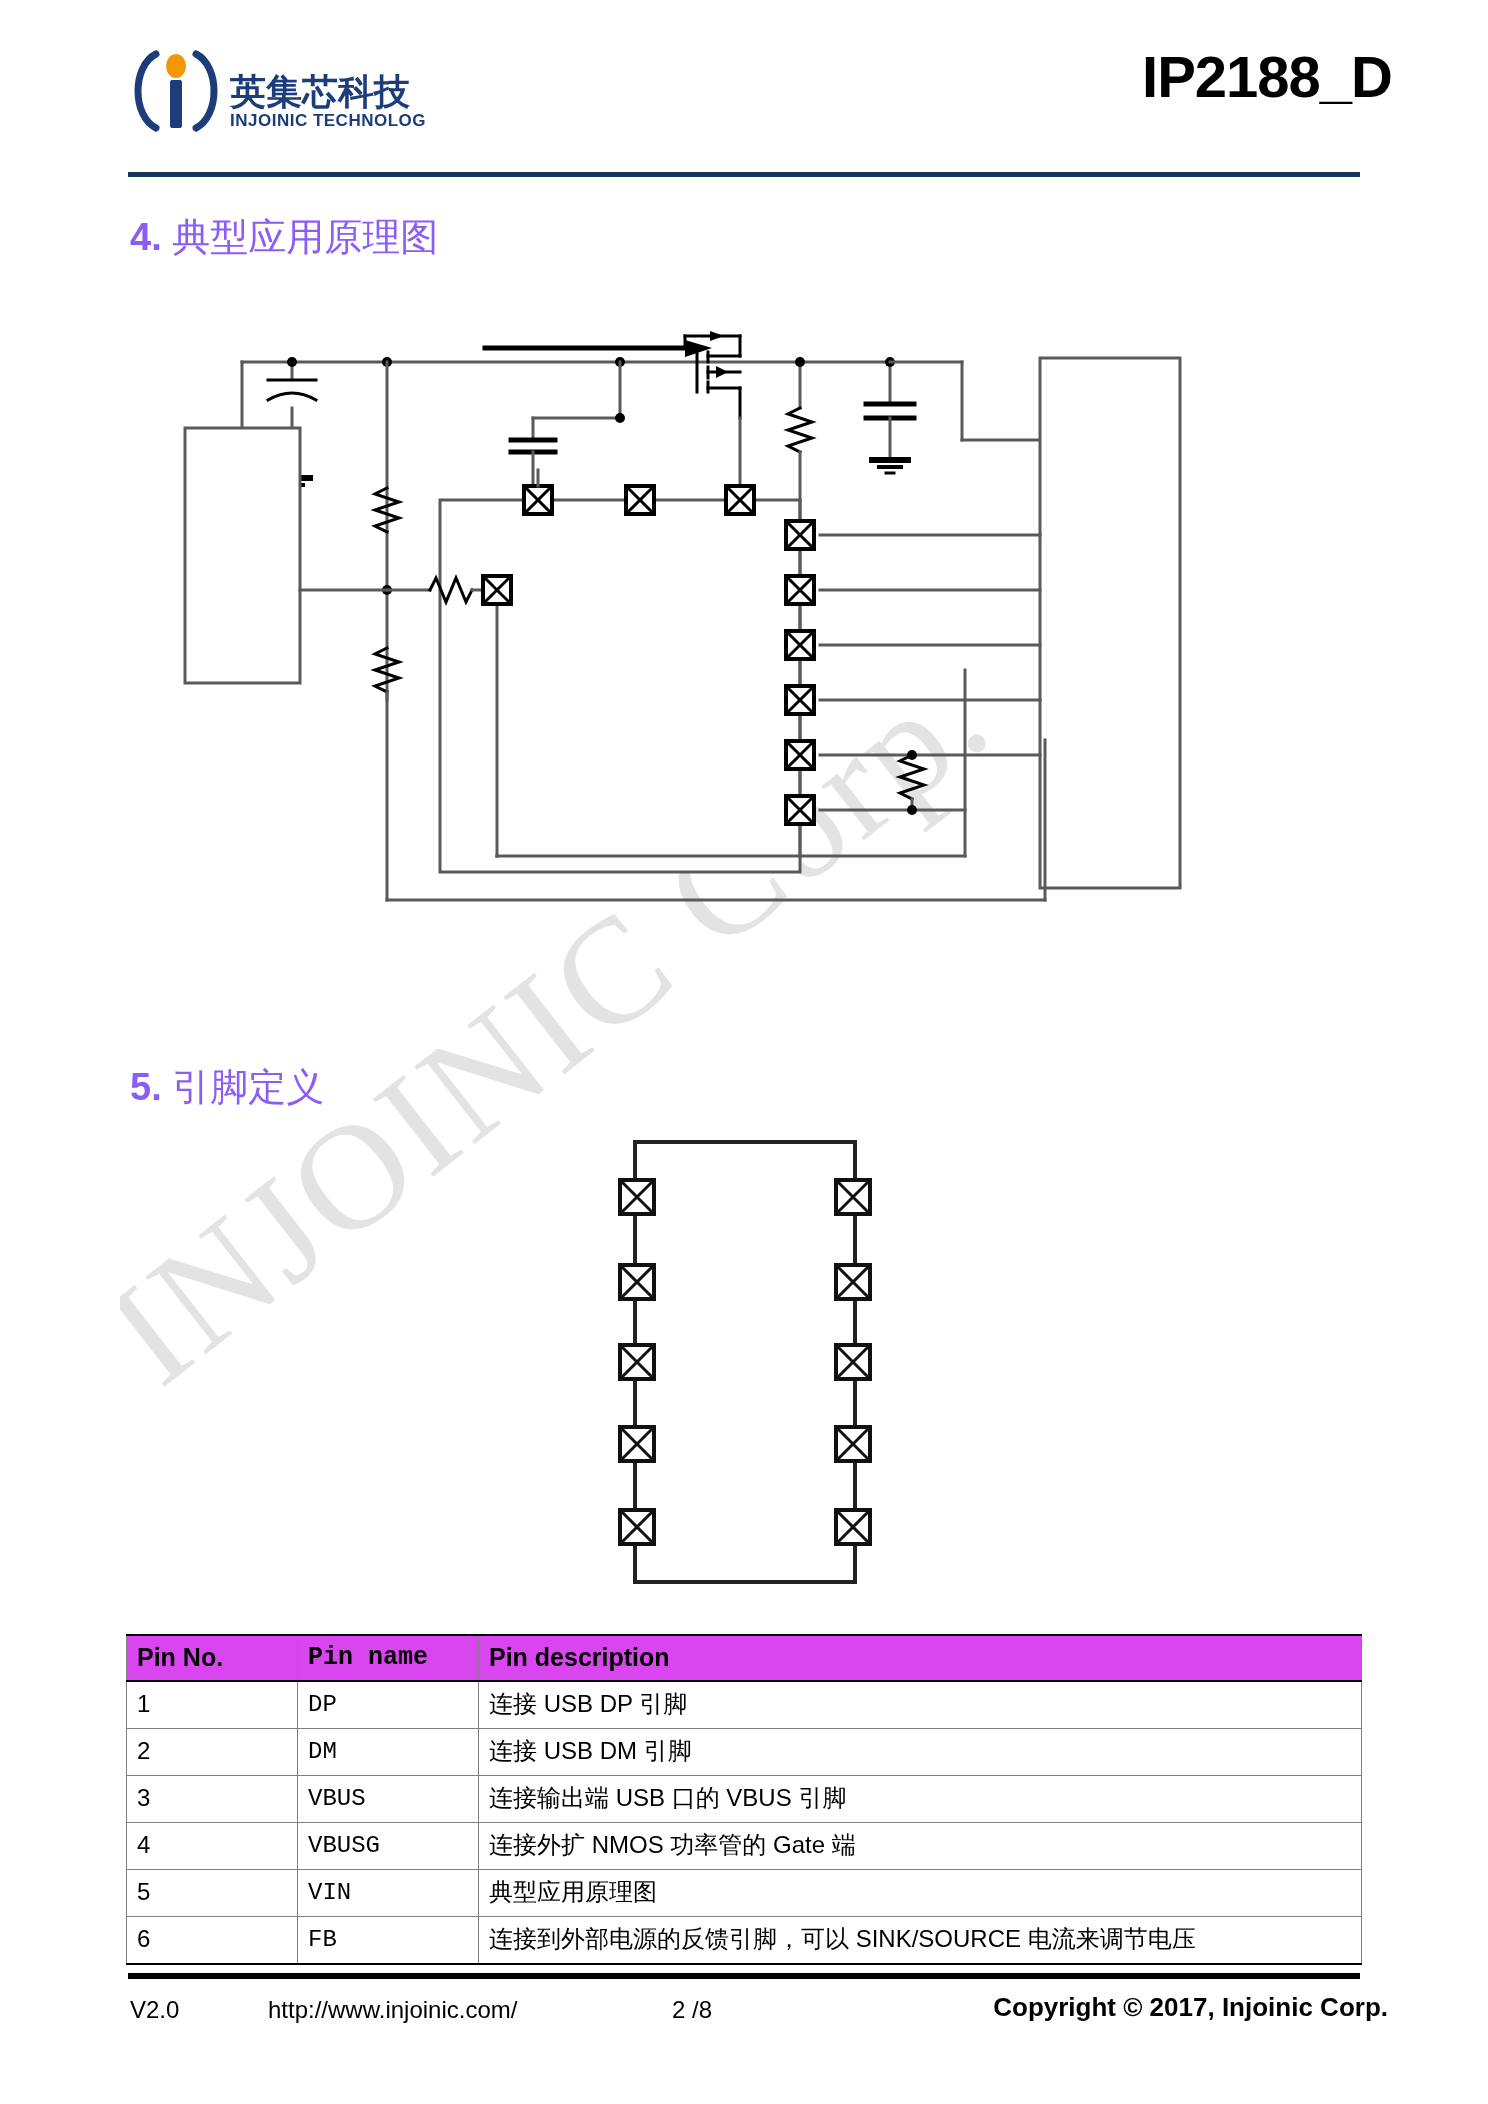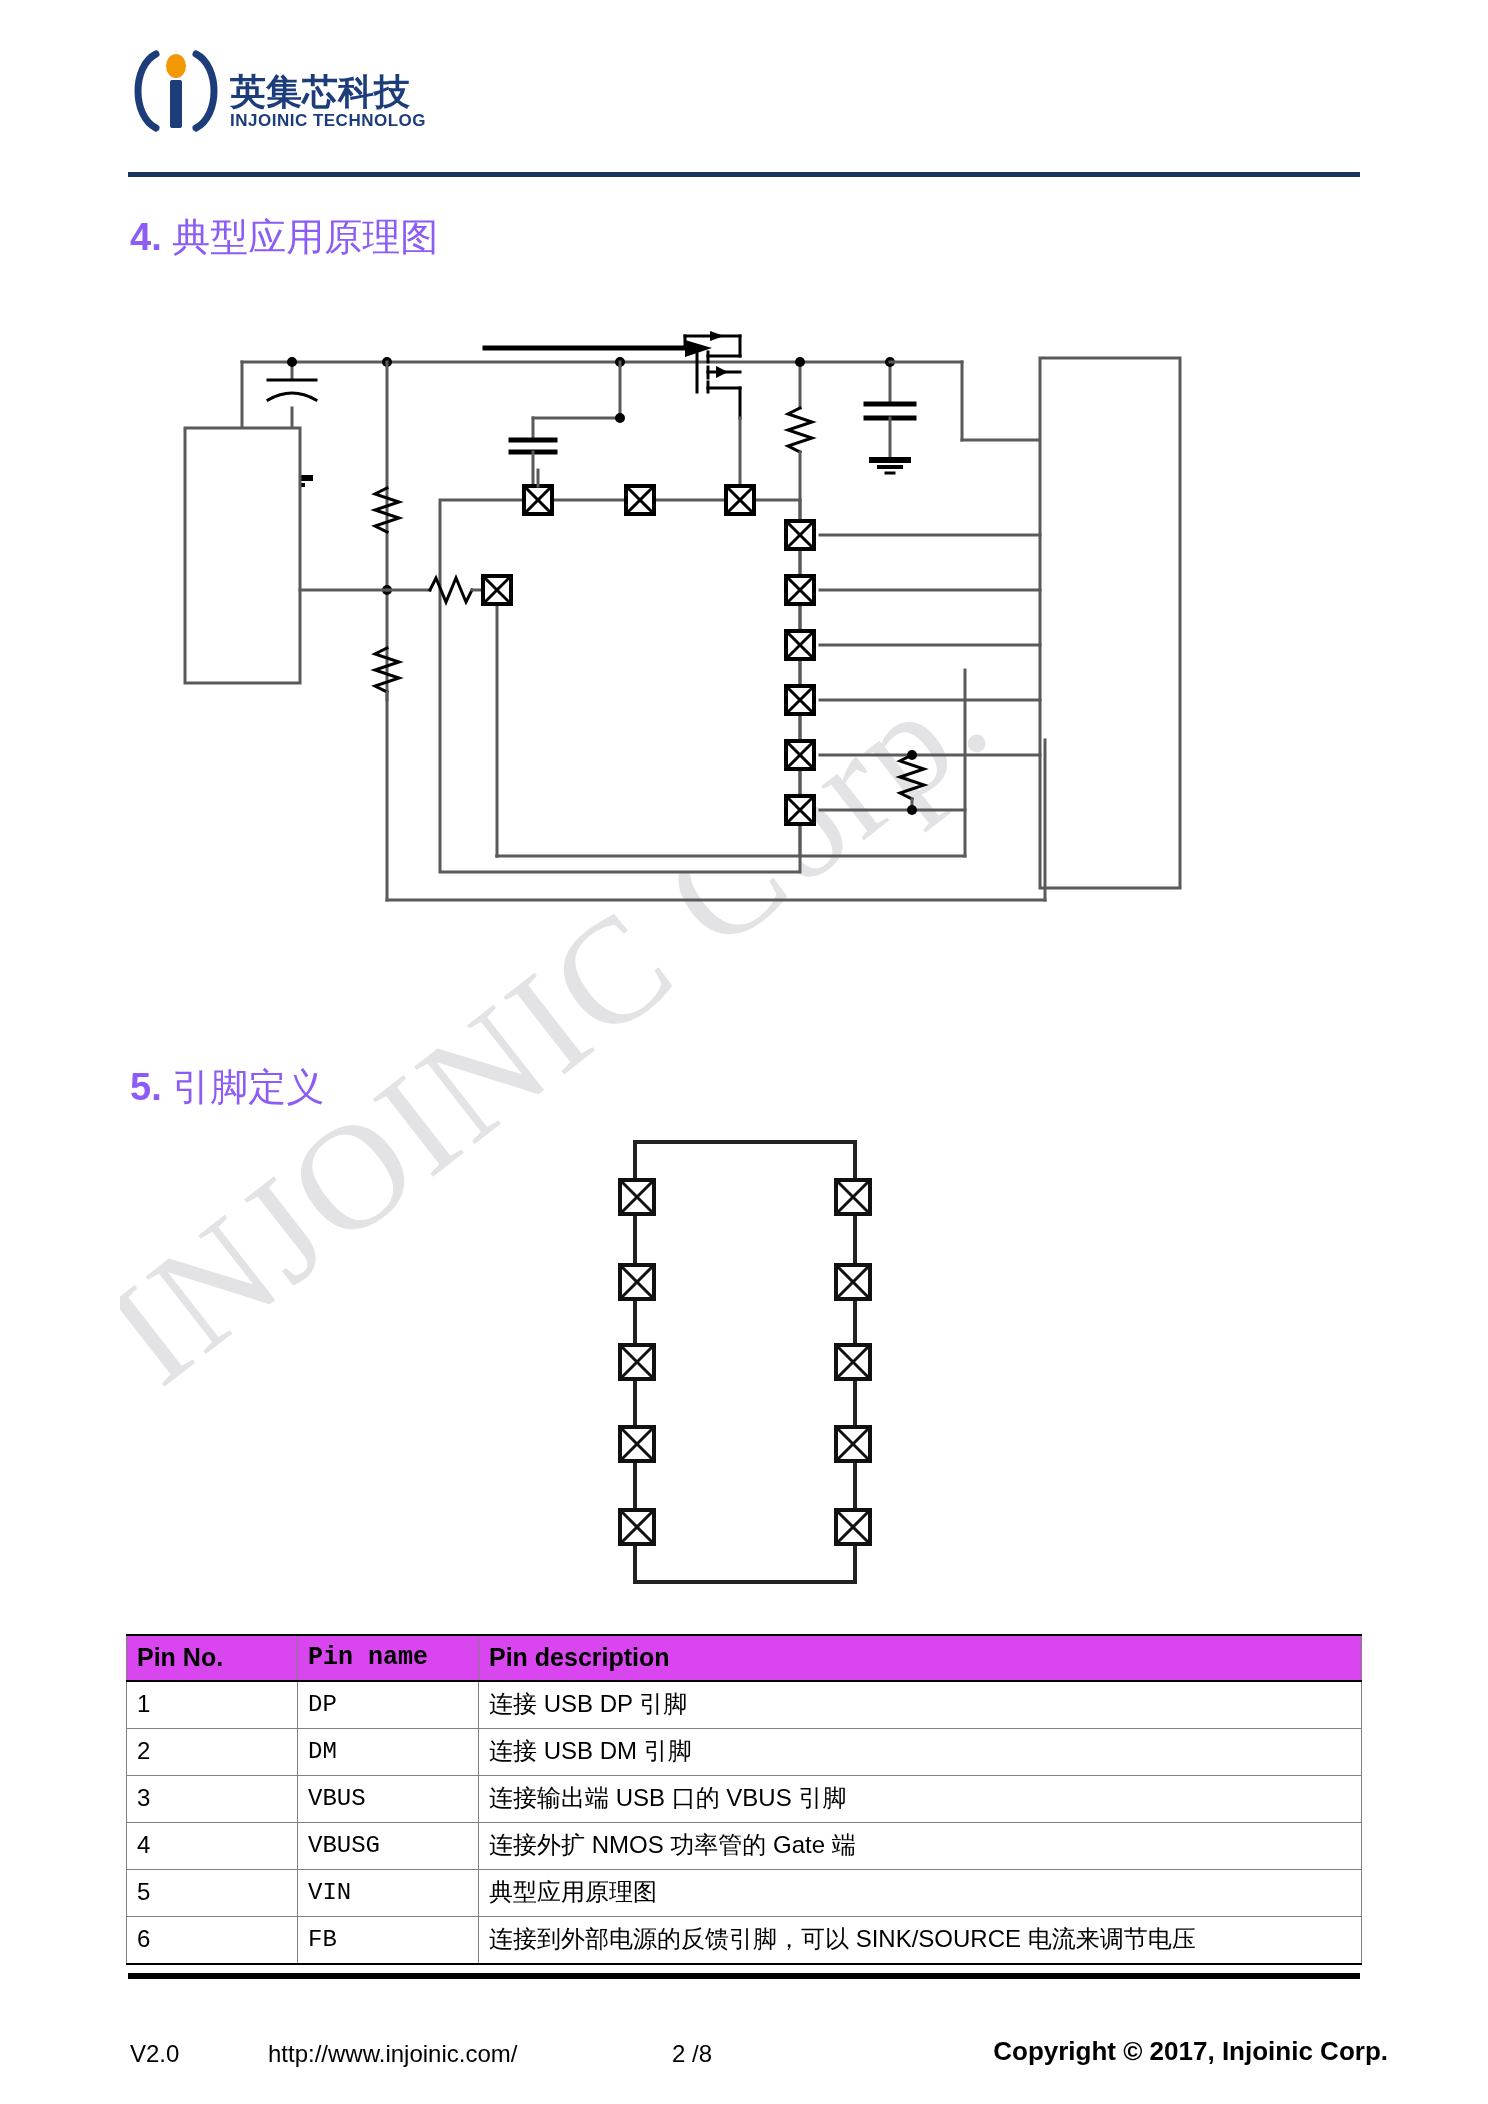--- a/index.html
+++ b/index.html
@@ -106,21 +106,21 @@
   .pin-table tbody tr:last-child td{border-bottom:2px solid #000;}
   .pin-table .c-no{width:150px;}
   .pin-table .c-name{width:160px;font-family:Liberation Mono, monospace;}
   
   .footer-rule{
     position:absolute;left:128px;top:1973px;width:1232px;height:6px;
     background:#000;z-index:3;
   }
   .footer{
     position:absolute;left:0;top:1990px;width:1488px;height:50px;
-    z-index:3;font-size:24px;color:#000;margin-top:44px;
+    z-index:3;font-size:24px;color:#000;
   }
   .footer .f-ver{position:absolute;left:130px;top:6px;}
   .footer .f-url{position:absolute;left:268px;top:6px;}
   .footer .f-page{position:absolute;left:672px;top:6px;}
   .footer .f-copy{position:absolute;right:100px;top:2px;font-weight:bold;font-size:26px;}
 </style>
 </head>
 <body>
 
 <div class="page">
@@ -143,20 +143,21 @@
         <ellipse cx="50" cy="20" rx="10" ry="12" fill="#f39800"></ellipse>
 
         <rect x="44" y="34" width="12" height="48" rx="2" fill="#1c3d7a"></rect>
 
         <text x="104" y="58" font-family="&quot;Liberation Sans&quot;, sans-serif" font-size="36" font-weight="bold" fill="#1c3d7a">英集芯科技</text>
 
         <text x="104" y="80" font-family="&quot;Liberation Sans&quot;, sans-serif" font-size="17" font-weight="bold" fill="#1c3d7a" letter-spacing="0.5">INJOINIC TECHNOLOGY</text>
       </svg>
     </div>
 
+    <div class="doc-title">IP2188_D</div>
 
     <div class="header-rule"></div>
   </div>
 
   <div class="sec-heading" id="sec4">
     <span class="num">4.</span>
     <span class="txt">典型应用原理图</span>
   </div>
 
   <div class="schematic">

